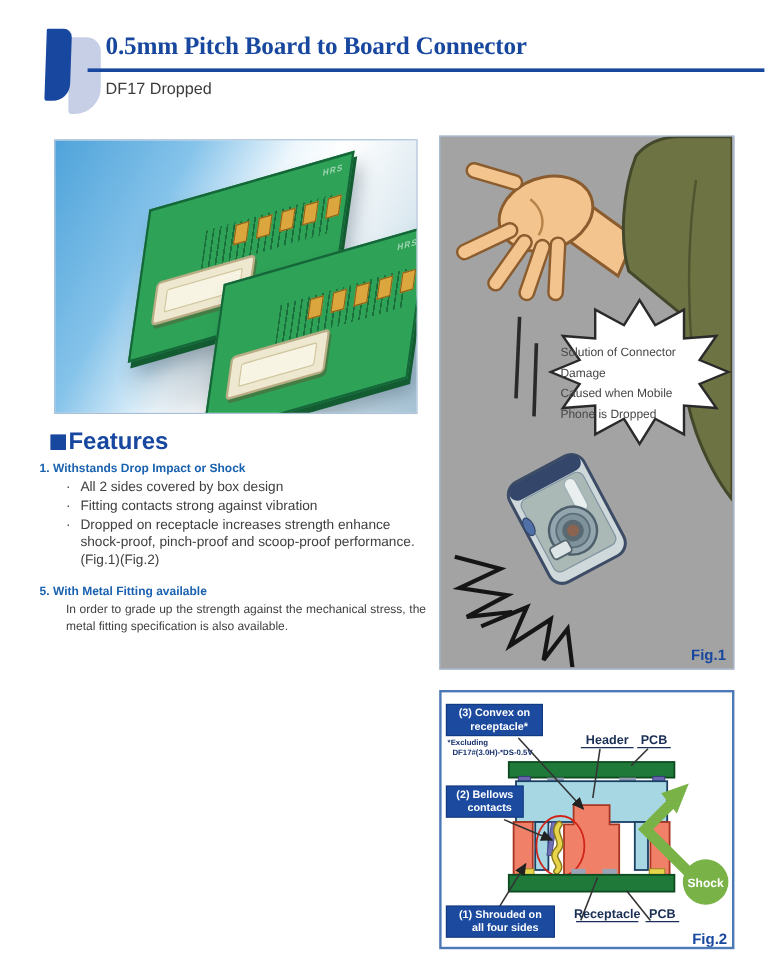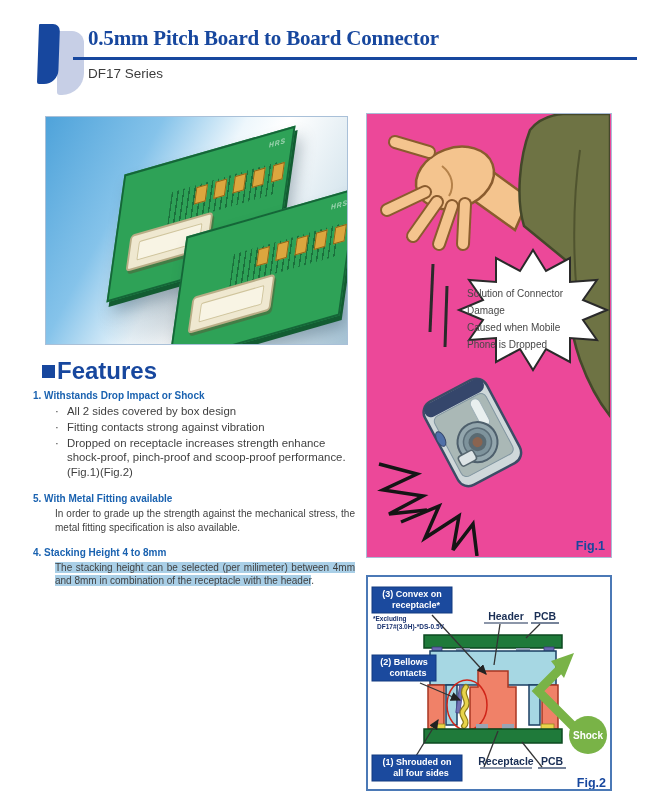--- a/index.html
+++ b/index.html
@@ -38,53 +38,53 @@
     box-shadow:2px 3px 0 rgba(90,80,50,.45); }
   .connector .inner { position:absolute; left:8px; top:6px; right:8px; bottom:6px;
     background:#f8f4e4; border:1.5px solid #cfc49c; border-radius:2px; }
   .hrs-mark { position:absolute; right:6px; top:6px; font-size:7px; font-weight:bold;
     color:rgba(255,255,255,.55); letter-spacing:1px; }
 
   
   .features { position:absolute; left:33px; top:357px; width:322px; }
   .features-head { display:flex; align-items:center; margin-left:9px; margin-bottom:5px; }
   .features-square { width:13px; height:13px; background:#17479e; margin-right:2px; }
-  .features-title { font-size:24px; font-weight:bold; color:#17479e; }
+  .features-title { font-size:20px; font-weight:bold; color:#17479e; }
   .feat-item { margin-bottom:13px; }
   .feat-title { font-size:10px; font-weight:bold; color:#1a62b0; margin-bottom:3px; }
   .feat-body { font-size:10px; color:#3f3f3f; line-height:1.34; text-align:justify;
     padding-left:22px; }
   .bullets { padding-left:22px; }
   .bullet-row { display:flex; font-size:11.4px; color:#3f3f3f; line-height:1.3; margin-bottom:1px; }
   .bullet-dot { width:12px; flex:0 0 12px; color:#3f3f3f; }
   .bullet-text { flex:1; }
   .hl { background:#a9cfe7; box-decoration-break:clone; -webkit-box-decoration-break:clone; }
 
   
   .fig1 { position:absolute; left:366px; top:113px; width:246px; height:445px;
-    border:1.5px solid #a9bcd6; background:#ec4899; }
+    border:1.5px solid #a9bcd6; background:#a3a3a3; }
   .fig2 { position:absolute; left:366px; top:575px; width:246px; height:216px;
     border:2px solid #4b79b6; background:#fff; }
   svg { display:block; font-family:"Liberation Sans", sans-serif; }
   .fig-label { font-weight:bold; fill:#17479e; font-size:12.5px; }
   .callout-text { fill:#ffffff; font-weight:bold; font-size:9px; }
   .diagram-label { fill:#1a2f55; font-weight:bold; font-size:10.5px; }
   .note-text { fill:#17306e; font-weight:bold; font-size:6.5px; }
   .bubble-text { fill:#474747; font-size:10px; }
 </style>
 </head>
 <body>
 
 <div class="page">
 
   <div class="hdr-light-shape"></div>
   <div class="hdr-dark-shape"></div>
   <div class="hdr-title">0.5mm Pitch Board to Board Connector</div>
   <div class="hdr-rule"></div>
-  <div class="hdr-series">DF17 Series</div>
+  <div class="hdr-series">DF17 Dropped</div>
 
   <div class="photo">
     <div class="board-shadow"></div>
     <div class="board b1">
       <div class="trace-strip"></div>
       <div class="pads">
         <div class="pad"></div>
           <div class="pad"></div>
           <div class="pad"></div>
           <div class="pad"></div>
@@ -136,24 +136,20 @@
     </div>
 
     <div class="feat-item">
       <div class="feat-title">5. With Metal Fitting available</div>
       <div class="feat-body">In order to grade up the strength against the mechanical stress, the metal fitting specification is also available.</div>
     </div>
 
     <div class="feat-item">
     </div>
 
-    <div class="feat-item">
-      <div class="feat-title">4. Stacking Height 4 to 8mm</div>
-      <div class="feat-body"><span class="hl">The stacking height can be selected (per milimeter) between 4mm and 8mm in combination of the receptacle with the header</span><span>.</span></div>
-    </div>
   </div>
 
   <div class="fig1">
     <svg width="243" height="442" viewBox="0 0 243 442">
 
       <g>
         <polygon points="118,52 162,84 148,116 106,86" fill="#f4c48e" stroke="#8a5c2e" stroke-width="2.5"></polygon>
         <ellipse cx="88" cy="64" rx="40" ry="30" fill="#f4c48e" stroke="#8a5c2e" stroke-width="2.5" transform="rotate(-20 88 64)"></ellipse>
         <g stroke-linecap="round">
           <line x1="62" y1="38" x2="28" y2="28" stroke="#8a5c2e" stroke-width="14"></line>

